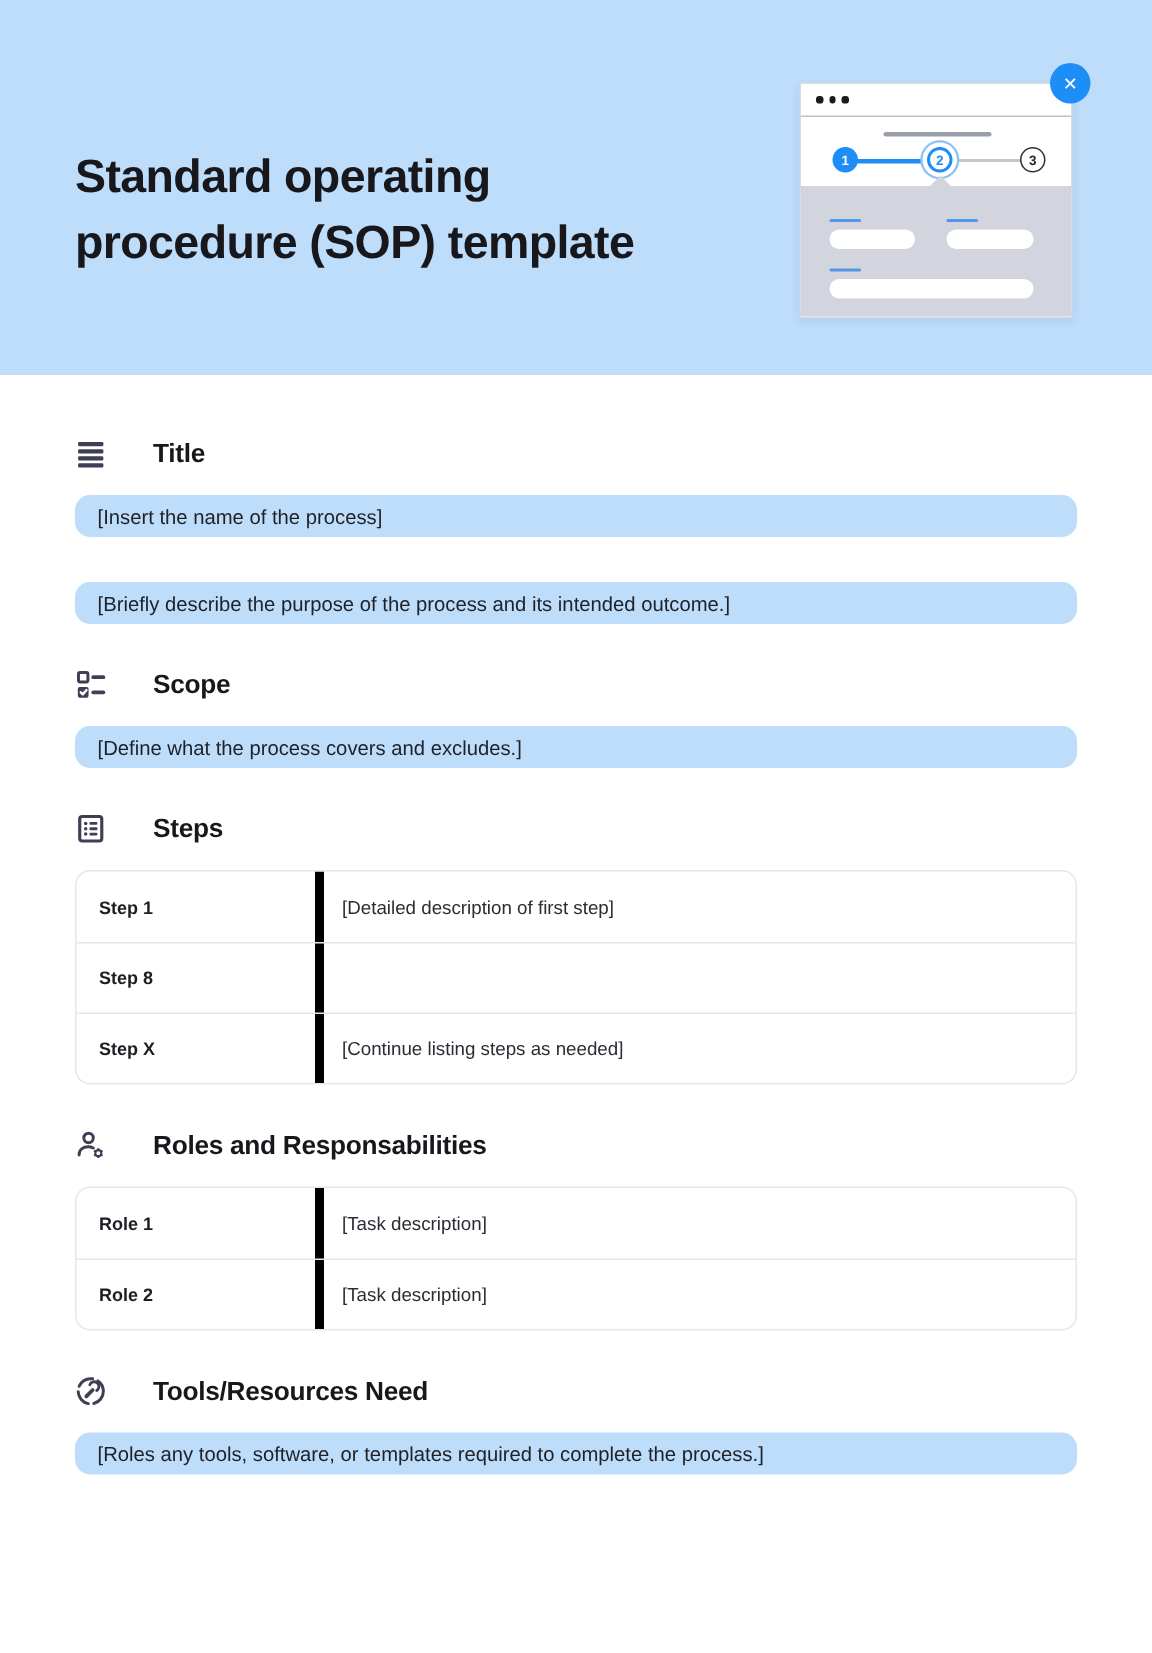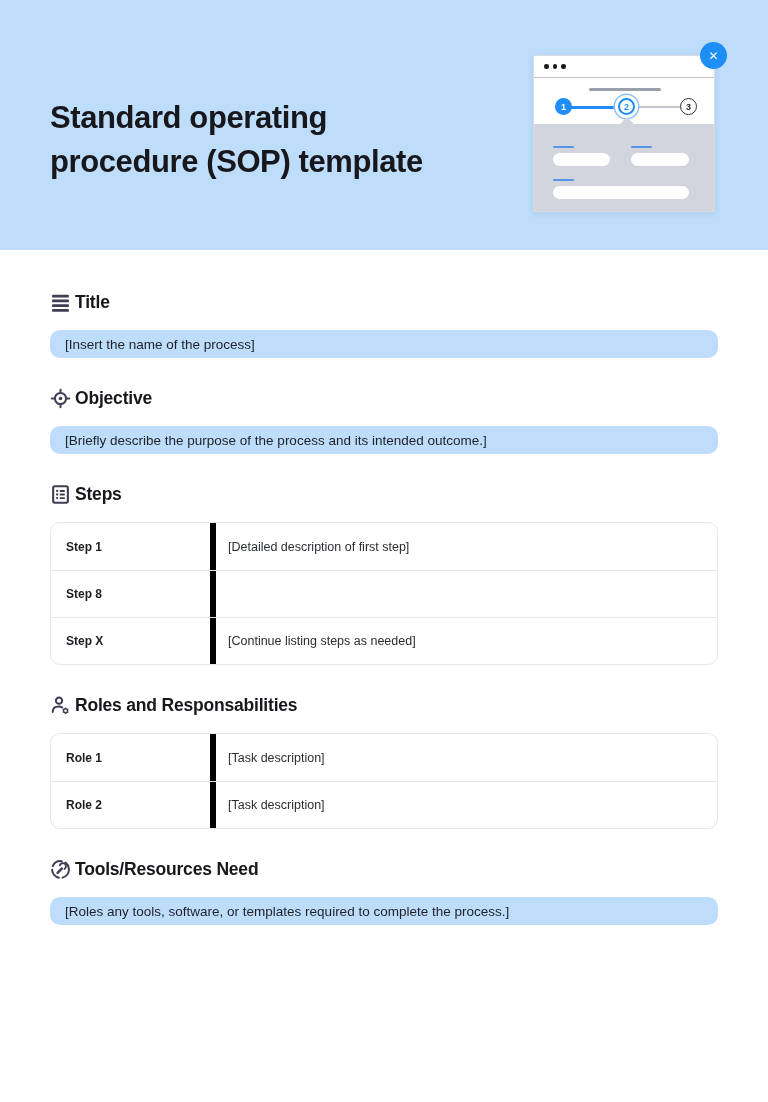--- a/index.html
+++ b/index.html
@@ -45,21 +45,21 @@
   .pill { position:absolute; height:13px; background:#fff; border-radius:7px; }
   .close-btn {
     position:absolute; right:0; top:0; width:27px; height:27px; border-radius:50%;
     background:#1E8EF7; color:#fff; display:flex; align-items:center; justify-content:center;
     font-size:12px; font-weight:bold; cursor:pointer;
   }
 
   
   .content { padding:42px 50px 0; }
   section { margin-bottom:30px; }
-  .sec-head { display:flex; align-items:center; gap:4px; margin-bottom:17px; }
+  .sec-head { display:flex; align-items:center; gap:31px; margin-bottom:17px; }
   .sec-head svg { display:block; color:#3E3E55; flex:0 0 auto; }
   .sec-head h2 { font-size:17.5px; font-weight:800; color:#17171C; letter-spacing:-0.2px; }
   .field {
     height:28px; background:#BDDDFB; border-radius:10px;
     display:flex; align-items:center; padding:0 15px;
     font-size:13.5px; color:#1F2127;
   }
   .tbl { border:1px solid #E4E6EB; border-radius:10px; overflow:hidden; background:#fff; }
   .trow { display:flex; height:47px; }
   .trow + .trow { border-top:1px solid #E4E6EB; }
@@ -126,38 +126,40 @@
           </g>
         </svg>
         <h2>Title</h2>
       </div>
       <div class="field">
         <span>[Insert the name of the process]</span>
       </div>
     </section>
 
     <section>
-      <div class="sec-head">
-        <svg width="21" height="21" viewBox="0 0 20 20">
-          <g stroke="currentColor" fill="none" stroke-width="1.9" stroke-linecap="round">
-            <circle cx="10" cy="10" r="5.3"></circle>
-            <line x1="10" y1="1.6" x2="10" y2="4"></line>
-            <line x1="10" y1="16" x2="10" y2="18.4"></line>
-            <line x1="1.6" y1="10" x2="4" y2="10"></line>
-            <line x1="16" y1="10" x2="18.4" y2="10"></line>
-          </g>
-          <circle cx="10" cy="10" r="1.7" fill="currentColor"></circle>
-        </svg>
-        <h2>Objective</h2>
-      </div>
       <div class="field">
         <span>[Briefly describe the purpose of the process and its intended outcome.]</span>
       </div>
     </section>
 
+    <section>
+      <div class="sec-head">
+        <svg width="21" height="21" viewBox="0 0 20 20">
+          <rect x="2.2" y="2.2" width="6" height="6" rx="1" fill="none" stroke="currentColor" stroke-width="1.9"></rect>
+          <line x1="11.6" y1="5.2" x2="18" y2="5.2" stroke="currentColor" stroke-width="2.4" stroke-linecap="round"></line>
+          <rect x="1.8" y="11.4" width="6.8" height="6.8" rx="1.2" fill="currentColor"></rect>
+          <polyline points="3.6,14.8 4.9,16.1 7.3,13.4" fill="none" stroke="#ffffff" stroke-width="1.5" stroke-linecap="round" stroke-linejoin="round"></polyline>
+          <line x1="11.6" y1="14.8" x2="18" y2="14.8" stroke="currentColor" stroke-width="2.4" stroke-linecap="round"></line>
+        </svg>
+        <h2>Scope</h2>
+      </div>
+      <div class="field">
+        <span>[Define what the process covers and excludes.]</span>
+      </div>
+    </section>
 
     <section>
       <div class="sec-head">
         <svg width="21" height="21" viewBox="0 0 20 20">
           <rect x="3" y="2.2" width="14" height="15.6" rx="1.6" fill="none" stroke="currentColor" stroke-width="2"></rect>
           <g fill="currentColor">
             <circle cx="6.8" cy="6.6" r="1.1"></circle>
               <rect x="9.2" y="5.7" width="5" height="1.8" rx="0.6"></rect>
             <circle cx="6.8" cy="10" r="1.1"></circle>
               <rect x="9.2" y="9.1" width="5" height="1.8" rx="0.6"></rect>

